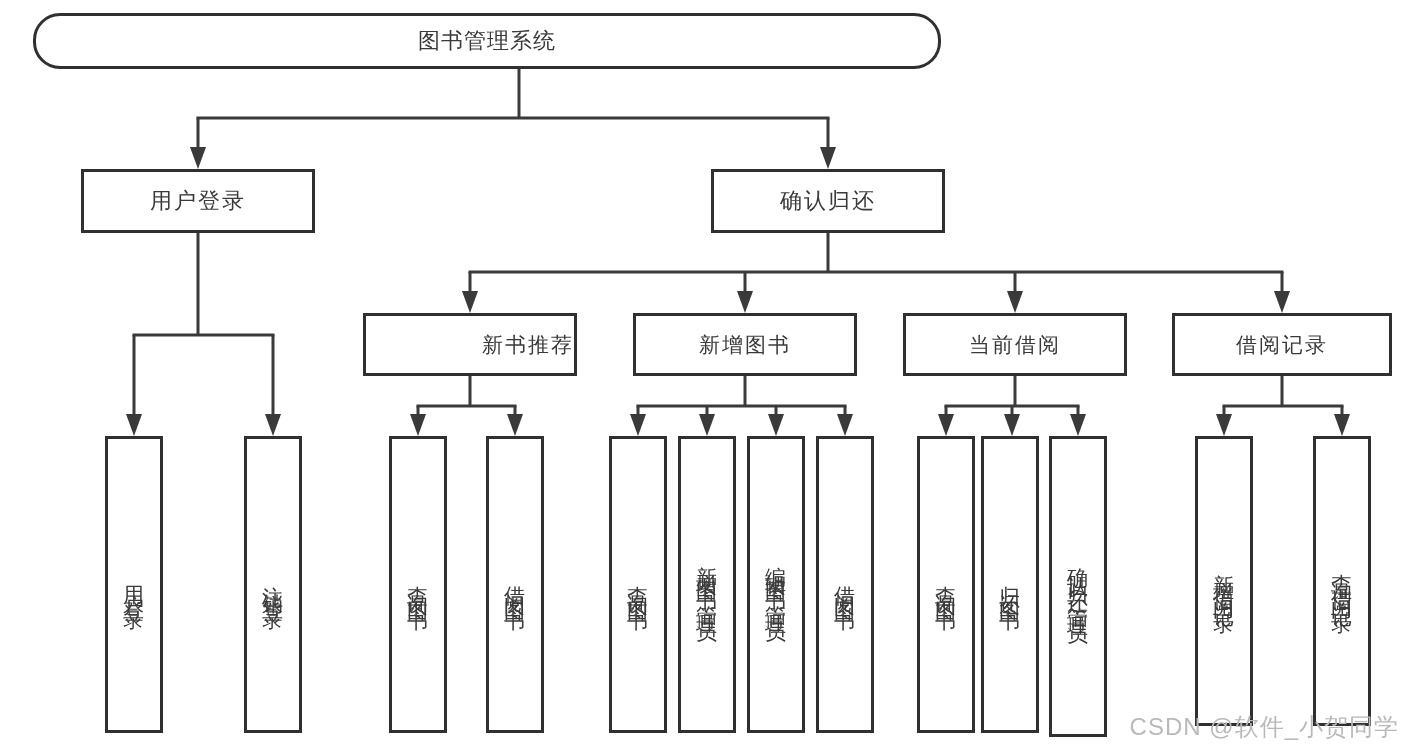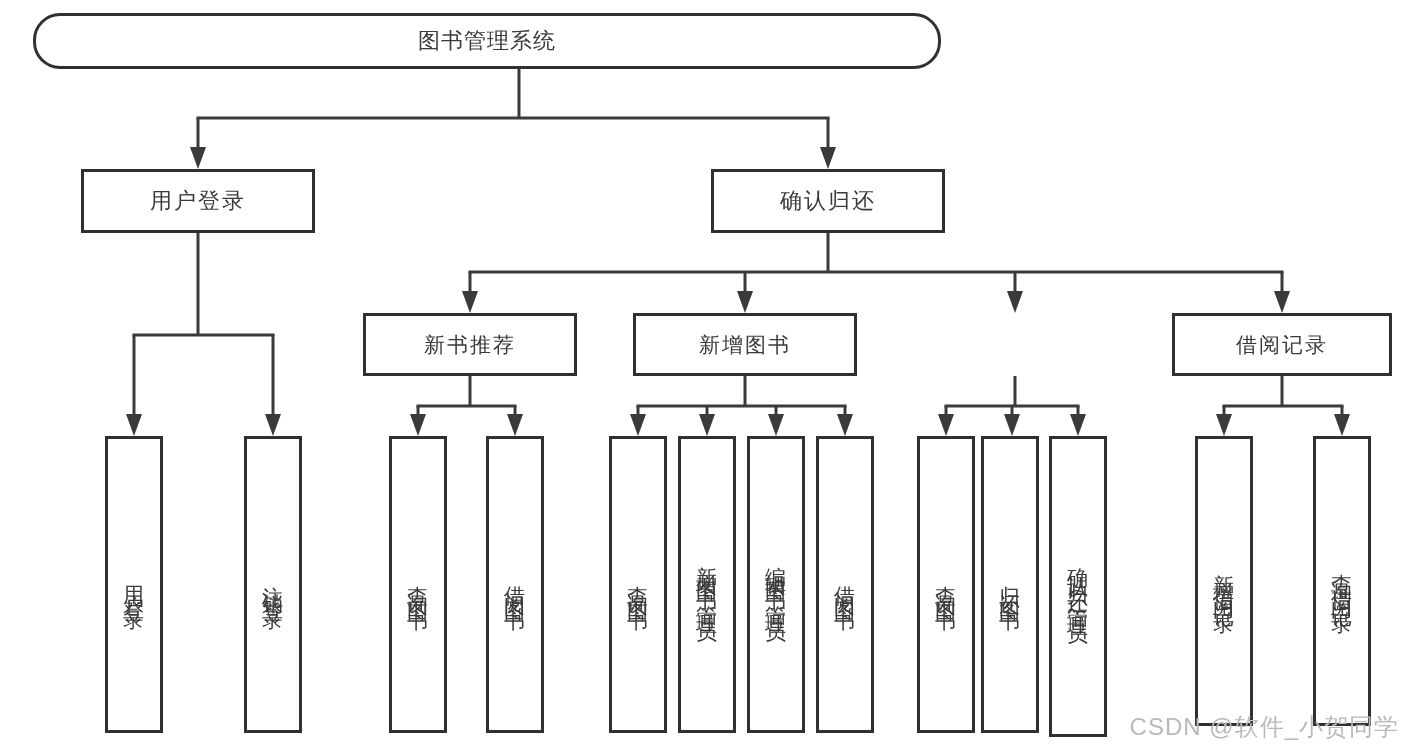--- a/index.html
+++ b/index.html
@@ -138,26 +138,29 @@
     <span>图书管理系统</span>
   </div>
 
   <div class="node l2" style="left:81px;top:169px;width:234px;height:64px;">
     <span>用户登录</span>
   </div>
   <div class="node l2" style="left:711px;top:169px;width:234px;height:64px;">
     <span>确认归还</span>
   </div>
 
-  <div class="node l3" style="left:363px;top:313px;width:214px;height:63px;">
+  <div class="node l3" style="left:363px;top:313px;width:214px;height:63px;justify-content:flex-end;">
     <span>新书推荐</span>
   </div>
   <div class="node l3" style="left:633px;top:313px;width:224px;height:63px;">
     <span>新增图书</span>
   </div>
+  <div class="node l3" style="left:903px;top:313px;width:224px;height:63px;">
+    <span>当前借阅</span>
+  </div>
   <div class="node l3" style="left:1172px;top:313px;width:220px;height:63px;">
     <span>借阅记录</span>
   </div>
 
   <div class="node leaf" style="left:105px;top:436px;width:58px;height:297px;">
     <span class="vtext">用户登录</span>
   </div>
   <div class="node leaf" style="left:244px;top:436px;width:58px;height:297px;">
     <span class="vtext">注销登录</span>
   </div>

